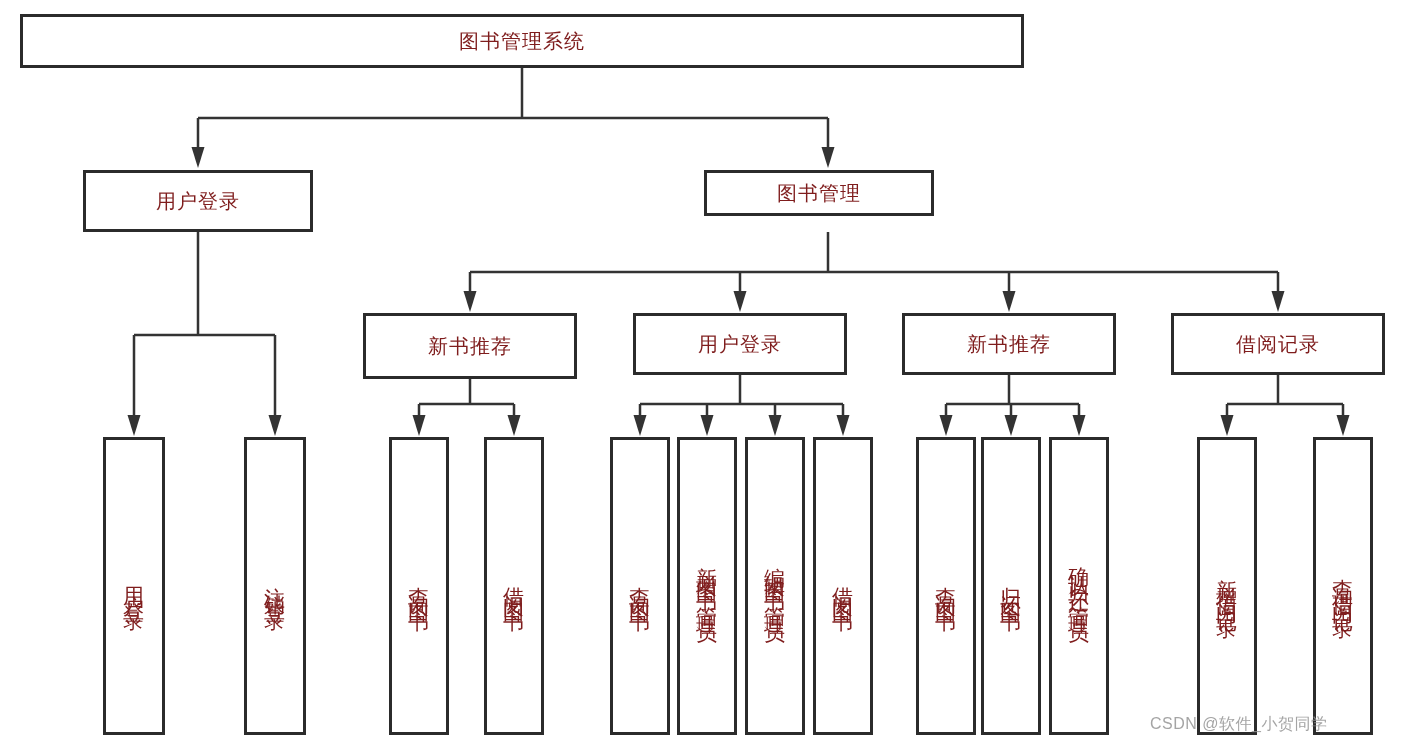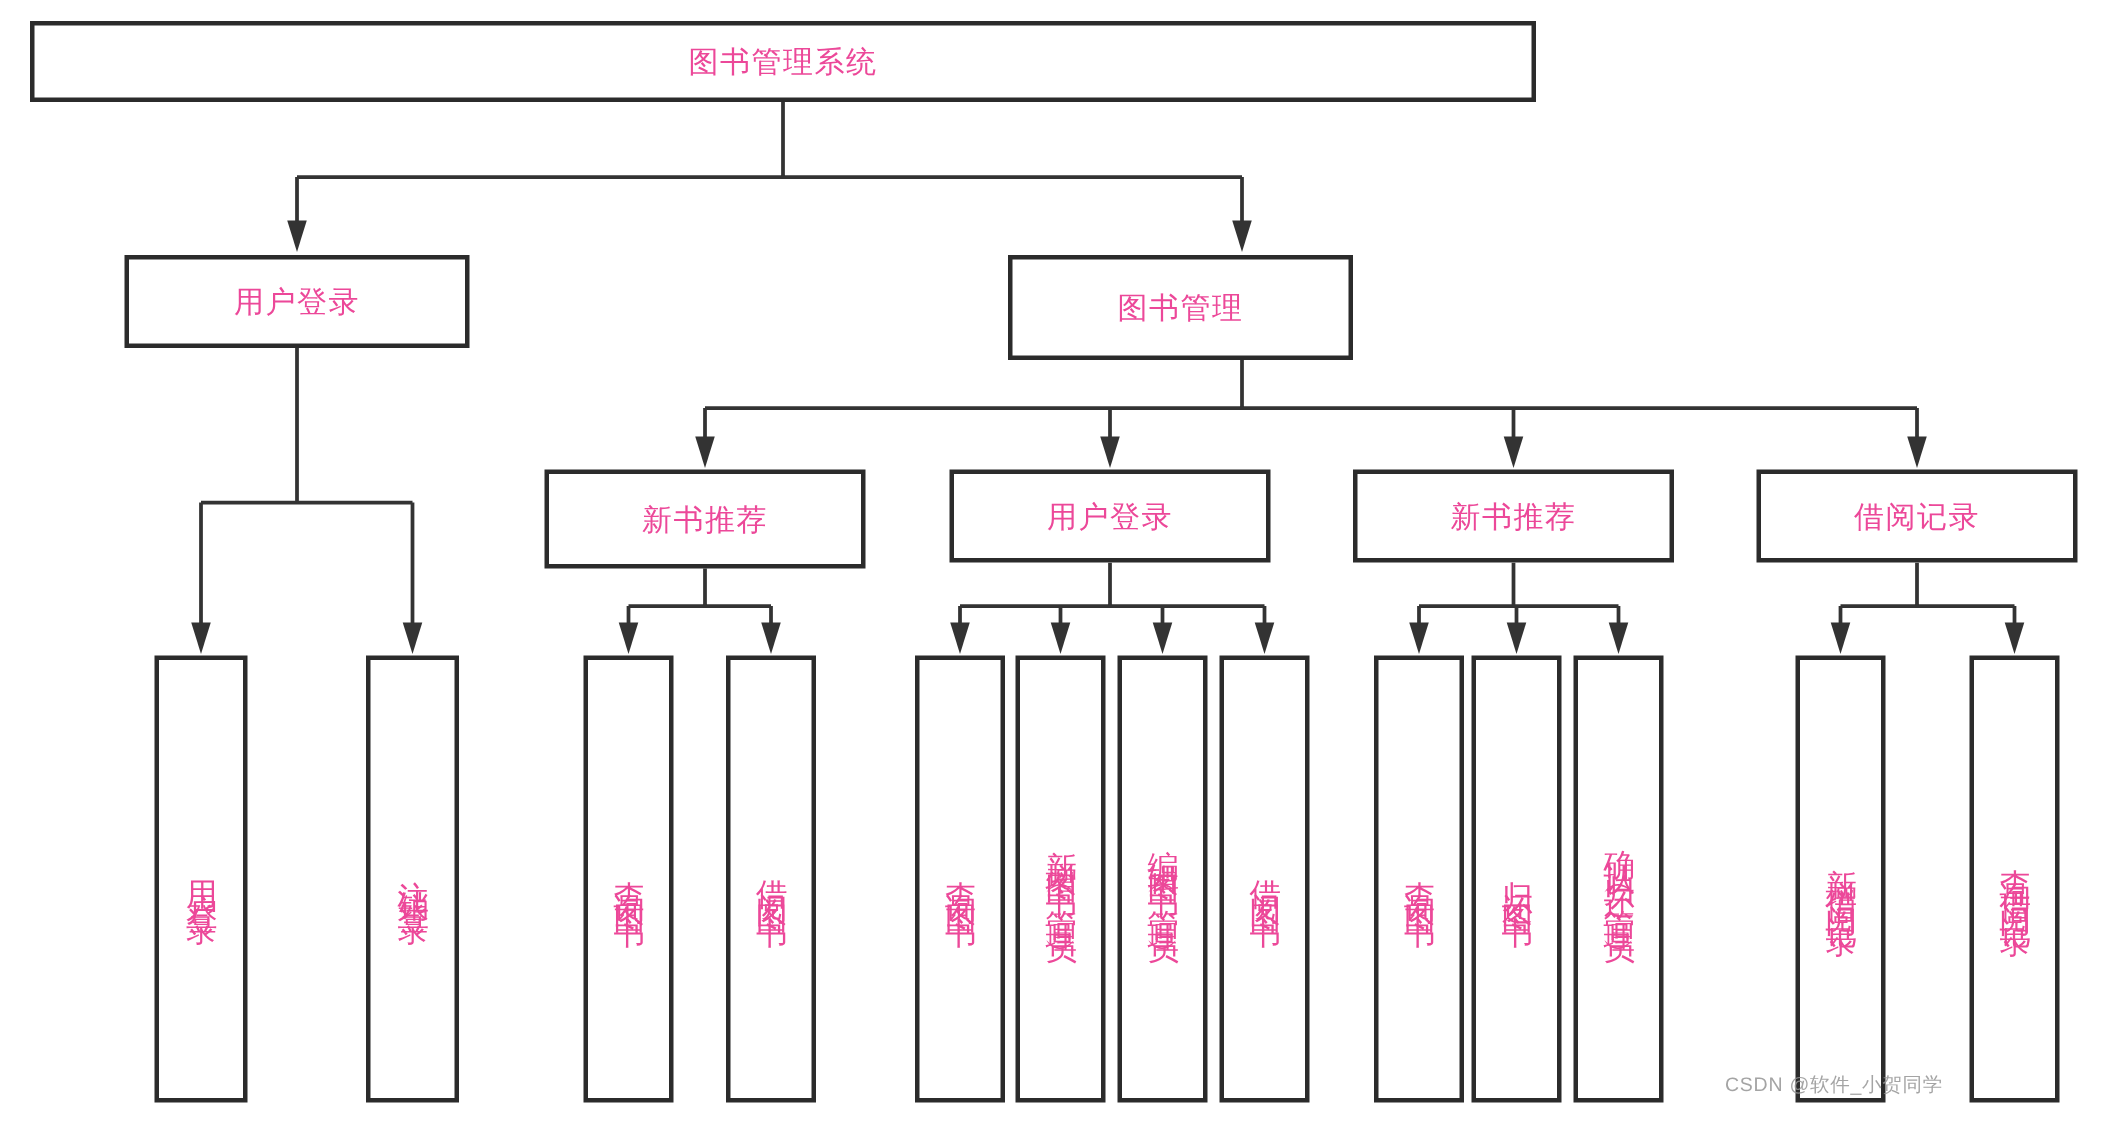--- a/index.html
+++ b/index.html
@@ -9,21 +9,21 @@
     background:#ffffff;
     font-family:"Liberation Sans","DejaVu Sans",sans-serif;
     overflow:hidden;
   }
   .node{
     position:absolute;
     box-sizing:border-box;
     background:#ffffff;
     border:3px solid #2b2b2b;
     display:flex;align-items:center;justify-content:center;
-    color:#ec4899;
+    color:#7f1d1d;
     z-index:2;
   }
   .node.h span{
     font-size:20px;letter-spacing:1px;white-space:nowrap;
   }
   .node.v span{
     writing-mode:vertical-rl;
     text-orientation:mixed;
     font-size:21px;
     letter-spacing:8px;
@@ -31,21 +31,21 @@
     white-space:nowrap;
   }
   .connectors{
     position:absolute;left:0;top:0;z-index:1;
   }
   .connectors path{stroke:#333333;stroke-width:2.5;fill:none;}
   .connectors polygon{fill:#333333;stroke:none;}
   .watermark{
     position:absolute;
     left:1150px;top:714px;
-    font-size:13px;
+    font-size:16px;
     color:rgba(148,148,148,0.85);
     letter-spacing:0.5px;
     white-space:nowrap;
     z-index:5;
   }
 </style>
 </head>
 <body>
 
 <div class="canvas">
@@ -93,21 +93,21 @@
     </g>
   </svg>
 
   <div class="node h" style="left:20px;top:14px;width:1004px;height:54px">
     <span>图书管理系统</span>
   </div>
 
   <div class="node h" style="left:83px;top:170px;width:230px;height:62px">
     <span>用户登录</span>
   </div>
-  <div class="node h" style="left:672px;top:170px;width:230px;height:70px">
+  <div class="node h" style="left:704px;top:170px;width:230px;height:46px">
     <span>图书管理</span>
   </div>
 
   <div class="node h" style="left:363px;top:313px;width:214px;height:66px">
     <span>新书推荐</span>
   </div>
   <div class="node h" style="left:633px;top:313px;width:214px;height:62px">
     <span>用户登录</span>
   </div>
   <div class="node h" style="left:902px;top:313px;width:214px;height:62px">

